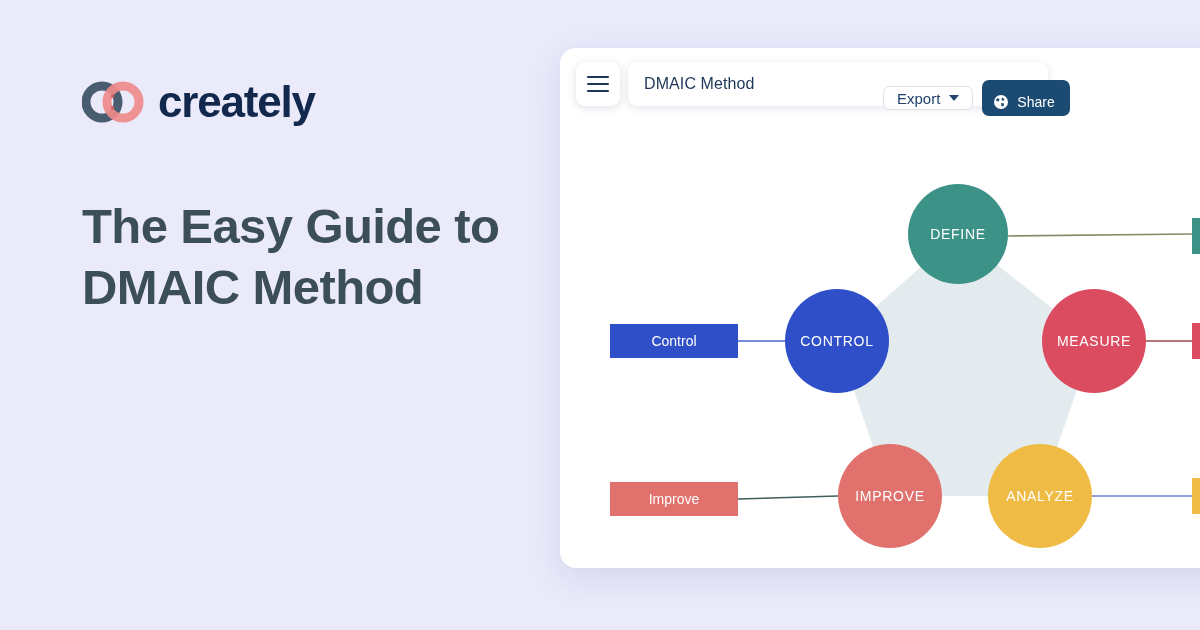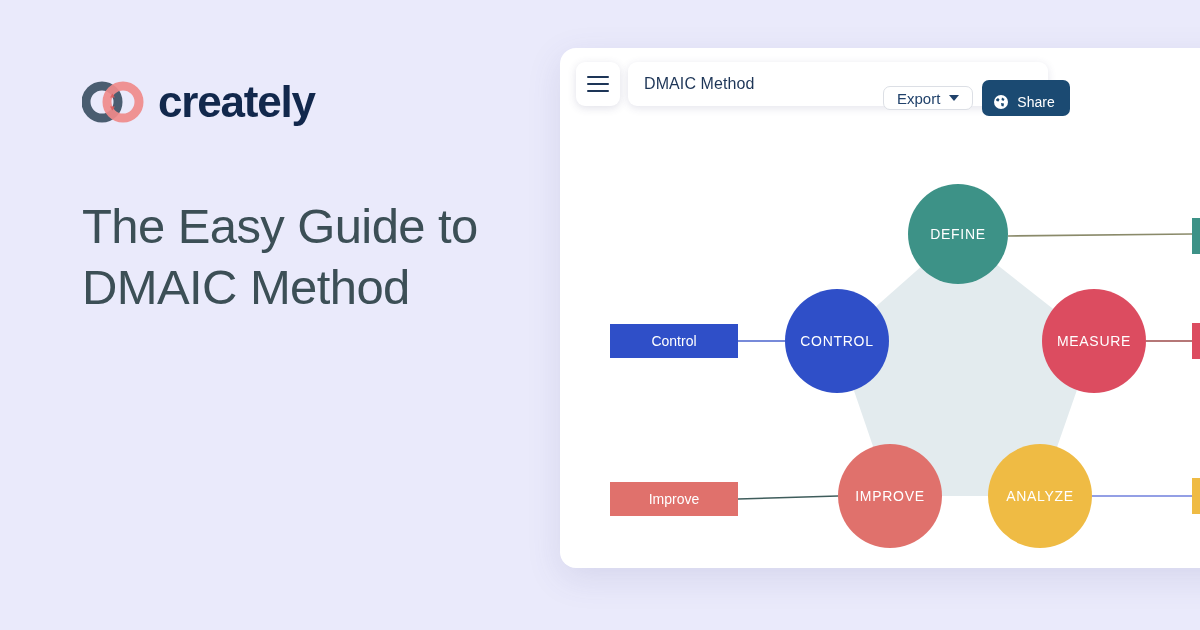--- a/index.html
+++ b/index.html
@@ -42,21 +42,21 @@
     letter-spacing: -1.2px;
     line-height: 1;
   }
 
   .headline {
     position: absolute;
     left: 82px;
     top: 196px;
     width: 450px;
     font-size: 49px;
-    font-weight: 400;
+    font-weight: 700;
     line-height: 61px;
     color: #3c4f56;
     letter-spacing: -0.6px;
   }
   .headline span { display: block; }
 
   
   .app-card {
     position: absolute;
     left: 560px;

